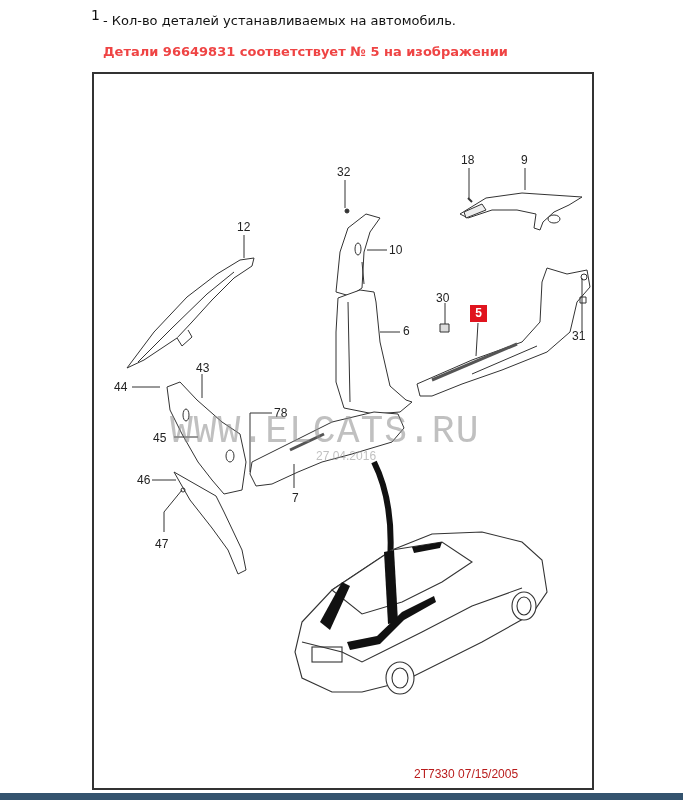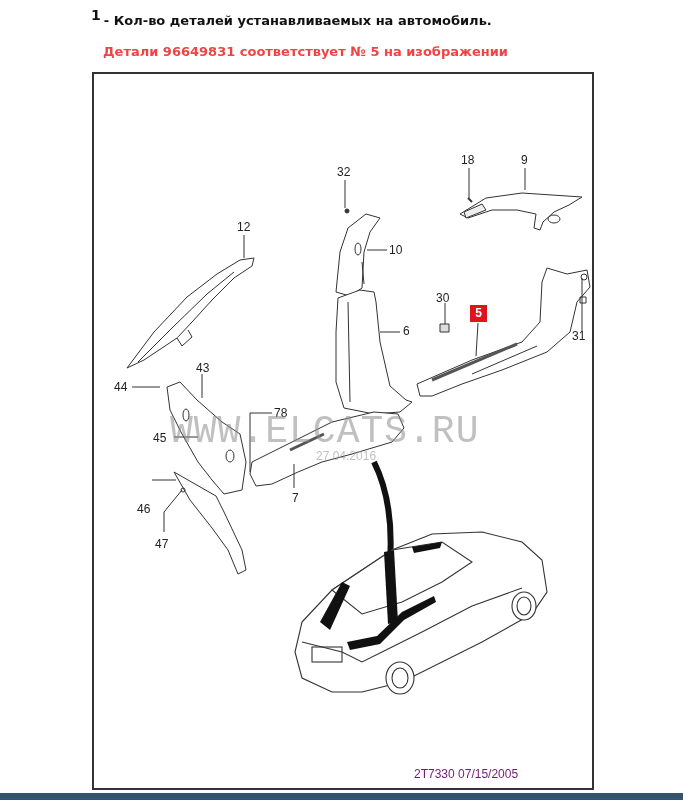--- a/index.html
+++ b/index.html
@@ -3,21 +3,21 @@
   <meta charset="utf-8">
   <style>
     html, body { margin: 0; padding: 0; }
     body {
       width: 683px; height: 800px; position: relative; overflow: hidden;
       background: #ffffff;
       font-family: "DejaVu Sans", "Liberation Sans", sans-serif;
     }
     .note-line {
       position: absolute; left: 91px; top: 12px;
-      font-size: 13px; font-weight: bold; color: #111111; white-space: nowrap;
+      font-size: 13px; font-weight: normal; color: #111111; white-space: nowrap;
     }
     .note-line .sup { font-size: 14px; position: relative; top: -5px; margin-right: 3px; }
     .red-line {
       position: absolute; left: 103px; top: 44px;
       font-size: 13px; font-weight: bold; color: #ef4444; white-space: nowrap; text-align: right;
     }
     .frame {
       position: absolute; left: 92px; top: 72px; width: 502px; height: 718px;
       border: 2px solid #333333; background: #ffffff; box-sizing: border-box;
     }
@@ -37,21 +37,21 @@
       font-size: 38px; color: rgba(140,140,140,0.55); letter-spacing: 1px; white-space: nowrap;
     }
     .watermark-date {
       position: absolute; left: 316px; top: 449px;
       font-family: "Liberation Sans", sans-serif;
       font-size: 12px; color: rgba(150,150,150,0.6);
     }
     .diagram-code {
       position: absolute; left: 414px; top: 767px;
       font-family: "Liberation Sans", sans-serif;
-      font-size: 12px; color: #701a75; white-space: nowrap;
+      font-size: 12px; color: #b91c1c; white-space: nowrap;
     }
     .bottom-bar {
       position: absolute; left: 0; top: 793px; width: 683px; height: 7px;
       background: #34536e;
     }
   </style>
 </head>
 <body>
 
 <div class="note-line">
@@ -162,21 +162,21 @@
   <span class="callout" style="left:143px;top:147px;">12</span>
   <span class="callout" style="left:295px;top:170px;text-align:center;">10</span>
   <span class="callout" style="left:342px;top:218px;">30</span>
   <span class="callout-highlight" style="left:376px;top:231px;">5</span>
   <span class="callout" style="left:478px;top:256px;">31</span>
   <span class="callout" style="left:309px;top:251px;">6</span>
   <span class="callout" style="left:102px;top:288px;">43</span>
   <span class="callout" style="left:20px;top:307px;">44</span>
   <span class="callout" style="left:180px;top:333px;">78</span>
   <span class="callout" style="left:59px;top:358px;">45</span>
-  <span class="callout" style="left:43px;top:400px;margin-top:29px;">46</span>
+  <span class="callout" style="left:43px;top:400px;">46</span>
   <span class="callout" style="left:198px;top:418px;">7</span>
   <span class="callout" style="left:61px;top:464px;">47</span>
 </div>
 
 <div class="watermark">WWW.ELCATS.RU</div>
 <div class="watermark-date">27.04.2016</div>
 <div class="diagram-code">2T7330  07/15/2005</div>
 <div class="bottom-bar"></div>
 
 </body></html>

